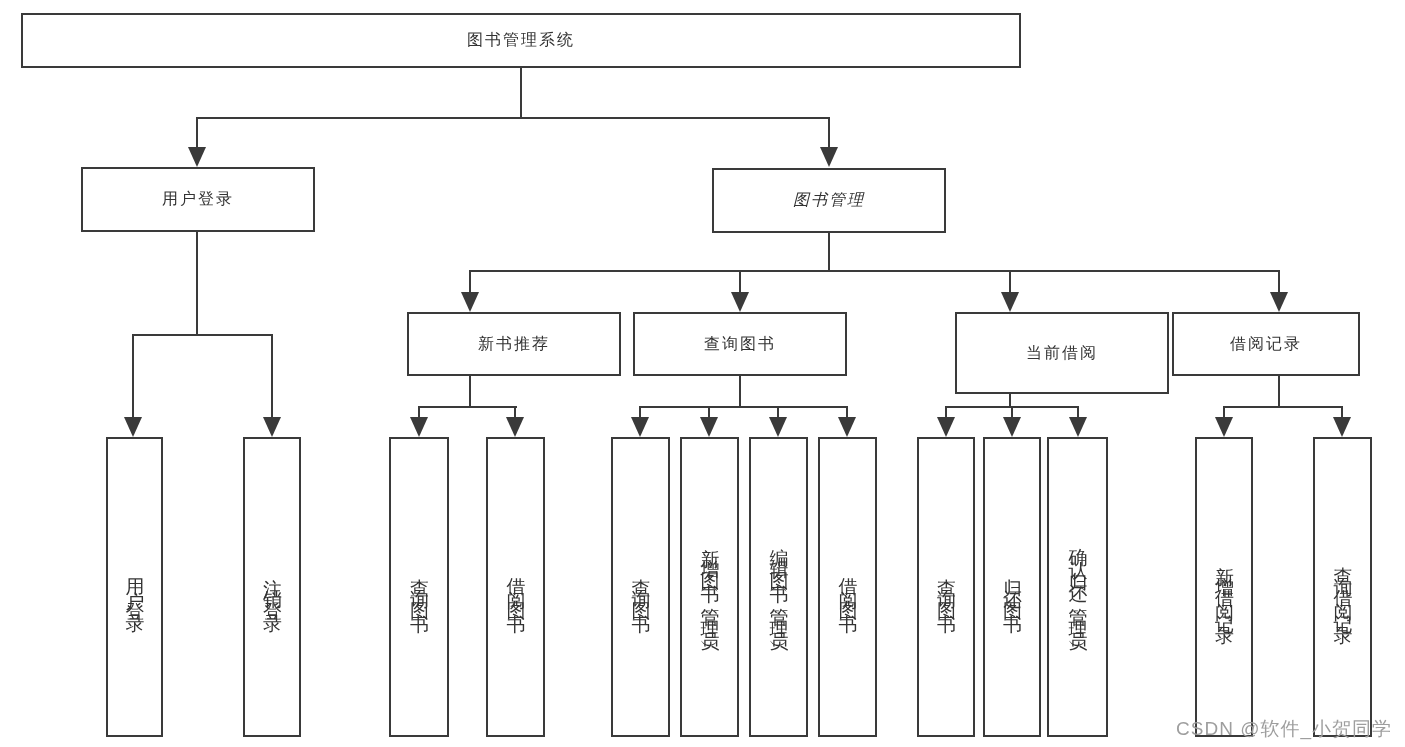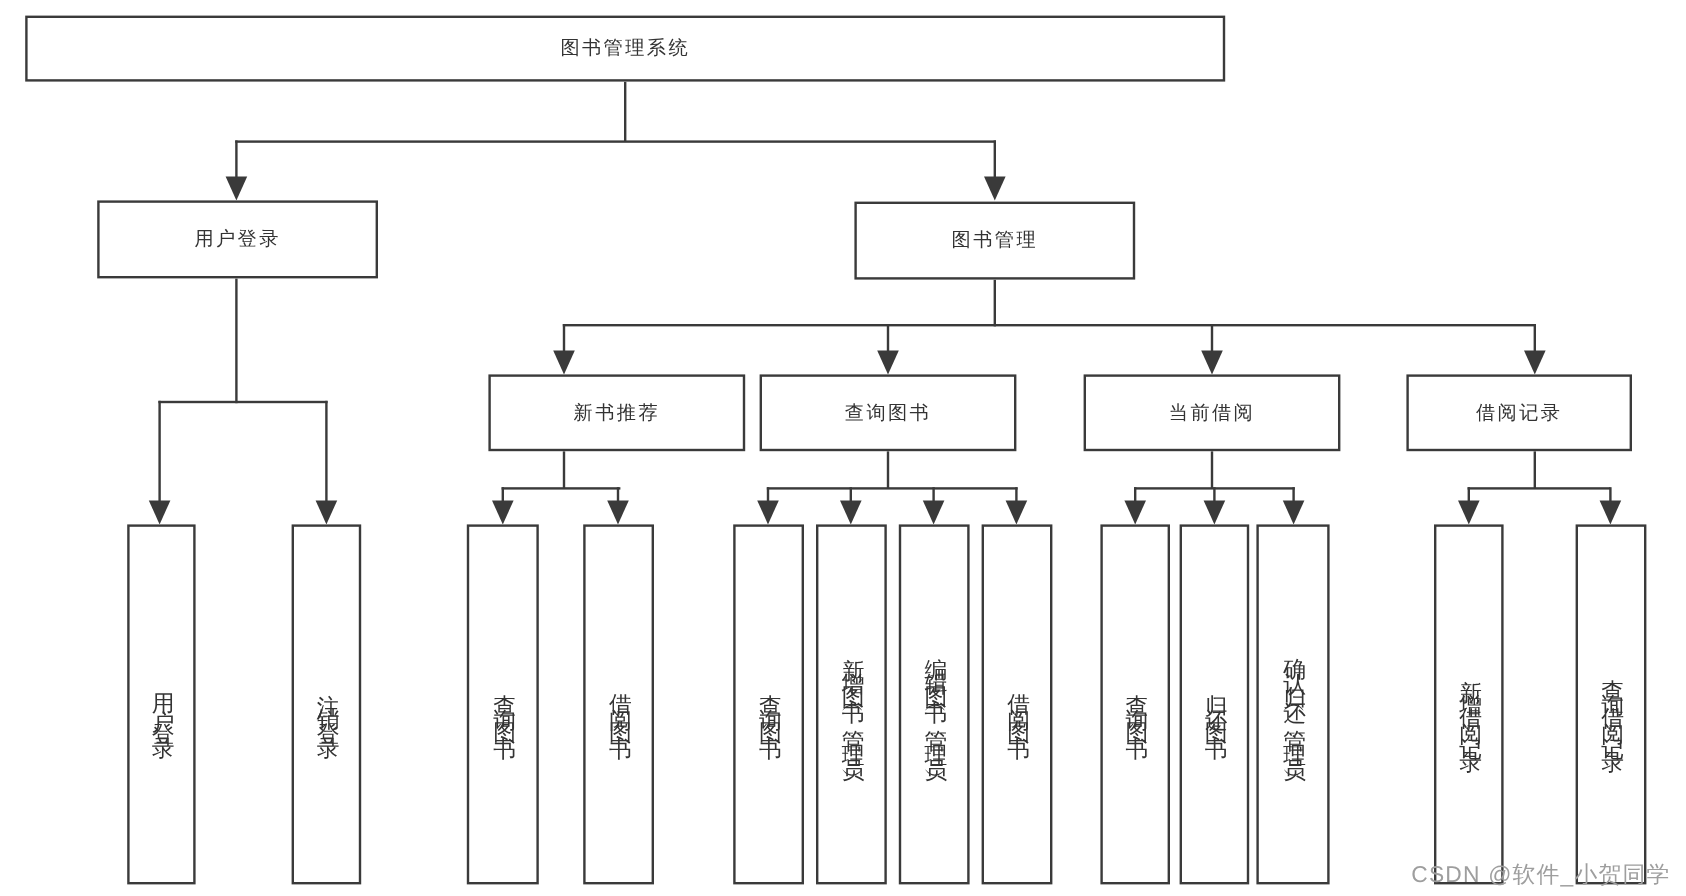--- a/index.html
+++ b/index.html
@@ -37,24 +37,24 @@
   .arrow {
     position: absolute;
     width: 0; height: 0;
     border-left: 9px solid transparent;
     border-right: 9px solid transparent;
     border-top: 20px solid #3a3a3a;
   }
   
   #n-root           { left: 21px;   top: 13px;  width: 1000px; height: 55px; }
   #n-user-login     { left: 81px;   top: 167px; width: 234px;  height: 65px; }
-  #n-book-mgmt      { left: 712px;  top: 168px; width: 234px;  height: 65px; }
+  #n-book-mgmt      { left: 712px;  top: 168px; width: 234px;  height: 65px; font-style: italic; }
   #n-new-book       { left: 363px;  top: 312px; width: 214px;  height: 64px; margin-left: 44px; }
   #n-book-borrow    { left: 633px;  top: 312px; width: 214px;  height: 64px; }
-  #n-current-borrow { left: 903px;  top: 312px; width: 214px;  height: 64px; }
+  #n-current-borrow { left: 955px;  top: 312px; width: 214px;  height: 82px; }
   #n-borrow-records { left: 1172px; top: 312px; width: 188px;  height: 64px; }
   #lf-user-login  { left: 106px;  width: 57px; }
   #lf-logout      { left: 243px;  width: 58px; }
   #lf-rec-query   { left: 389px;  width: 60px; }
   #lf-rec-borrow  { left: 486px;  width: 59px; }
   #lf-bb-query    { left: 611px;  width: 59px; }
   #lf-bb-add      { left: 680px;  width: 59px; }
   #lf-bb-edit     { left: 749px;  width: 59px; }
   #lf-bb-borrow   { left: 818px;  width: 59px; }
   #lf-cb-query    { left: 917px;  width: 58px; }

